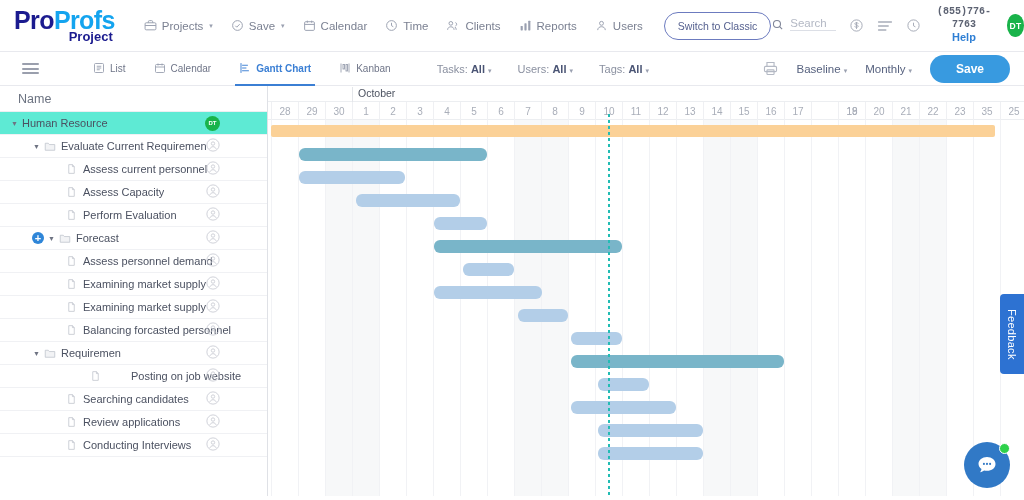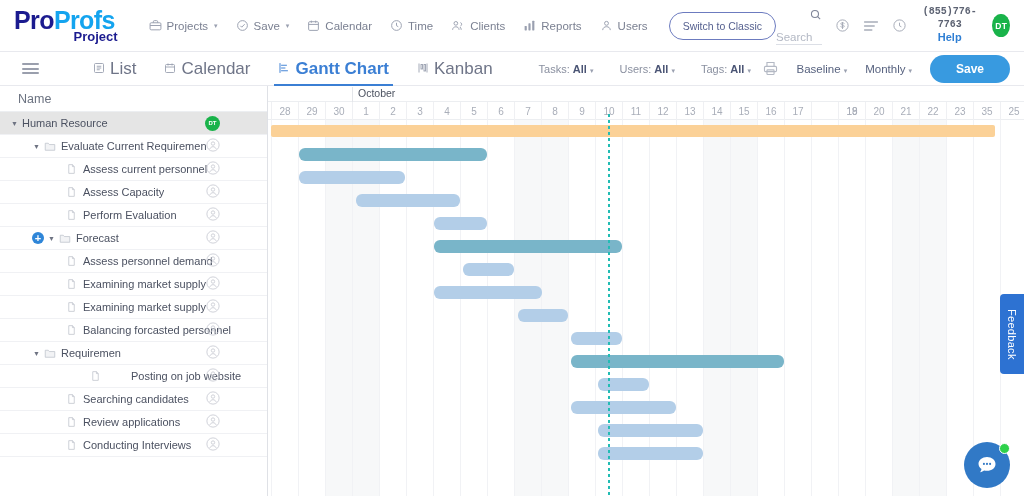--- a/index.html
+++ b/index.html
@@ -31,21 +31,21 @@
   .navitem .caret { font-size:7px; color:#9aa0b0; margin-left:1px; }
   .navitem svg { display:block; }
 
   .switch-classic {
     margin-left:12px; border:1px solid #6c7bbf; color:#55608f; background:#fff;
     border-radius:16px; font-size:10.5px; padding:7px 13px; cursor:pointer; white-space:nowrap;
     font-family:"Liberation Sans", sans-serif;
   }
 
   .topright { margin-left:auto; display:flex; align-items:center; padding-right:14px; gap:13px; }
-  .searchbox { display:flex; align-items:flex-end; gap:6px; cursor:pointer;flex-direction:column; }
+  .searchbox { display:flex; align-items:flex-start; gap:6px; cursor:pointer; }
   .searchbox .txt {
     font-size:11.5px; color:#b3b8c4; border-bottom:1px solid #dcdfe6; width:46px; padding-bottom:1px;
   }
   .ic-btn { cursor:pointer; display:flex; align-items:center; }
   .phone { text-align:center; line-height:1.25; cursor:pointer; }
   .phone .num { font-size:10px; color:#5d6373; font-weight:bold;font-family:Liberation Mono, monospace; }
   .phone .help { font-size:11px; color:#2f7fd4; font-weight:bold; }
   .avatar {
     width:23px; height:23px; border-radius:50%; background:#19b34a; color:#fff;
     font-size:8.5px; font-weight:bold; display:flex; align-items:center; justify-content:center;
@@ -54,21 +54,21 @@
 
   
   .toolbar {
     position:absolute; left:0; top:52px; width:1024px; height:34px;
     border-bottom:1px solid #e8e9ee; background:#fff; display:flex; align-items:center;
   }
   .hamburger { margin-left:22px; cursor:pointer; display:flex; flex-direction:column; gap:2.5px; }
   .hamburger span { display:block; width:17px; height:2px; background:#9a9fad; border-radius:1px; }
   .views { display:flex; align-items:center; margin-left:40px; height:34px; }
   .view {
-    display:flex; align-items:center; gap:5px; font-size:17px; color:#6d7policy; color:#6f7588;
+    display:flex; align-items:center; gap:5px; font-size:10px; color:#6d7policy; color:#6f7588;
     padding:0 14px; height:34px; cursor:pointer; position:relative; white-space:nowrap;
   }
   .view.active { color:#3b7fd4; font-weight:bold; }
   .view.active::after {
     content:""; position:absolute; left:10px; right:10px; bottom:0; height:2px; background:#3b7fd4;
   }
   .filters { display:flex; align-items:center; margin-left:32px; gap:26px; }
   .filter { font-size:11px; color:#8a90a0; cursor:pointer; white-space:nowrap; }
   .filter b { color:#4a5474; font-weight:bold; }
   .filter .caret { font-size:7px; color:#9aa0b0; }
@@ -91,21 +91,21 @@
     background:#fff; border-right:1px solid #dfe1e6;
   }
   .tasks-head {
     height:26px; display:flex; align-items:center; padding-left:18px;
     font-size:12.5px; color:#6b7280; border-bottom:1px solid #eceef1;
   }
   .trow {
     height:23px; display:flex; align-items:center; position:relative;
     border-bottom:1px solid #f0f1f4; font-size:11px; color:#4b5161; white-space:nowrap;
   }
-  .trow.group { background:#e5e5e5; }
+  .trow.group { background:#5eead4; }
   .trow .tw { display:flex; align-items:center; }
   .tri { width:9px; color:#6e7382; font-size:7px; flex:none; text-align:center; }
   .plus {
     width:12px; height:12px; border-radius:50%; background:#2f86d8; color:#fff;
     font-size:11px; line-height:11px; text-align:center; font-weight:bold; flex:none;
     display:flex; align-items:center; justify-content:center;
   }
   .tlabel { overflow:hidden; }
   .grp-badge {
     position:absolute; left:205px; width:15px; height:15px; border-radius:50%;

